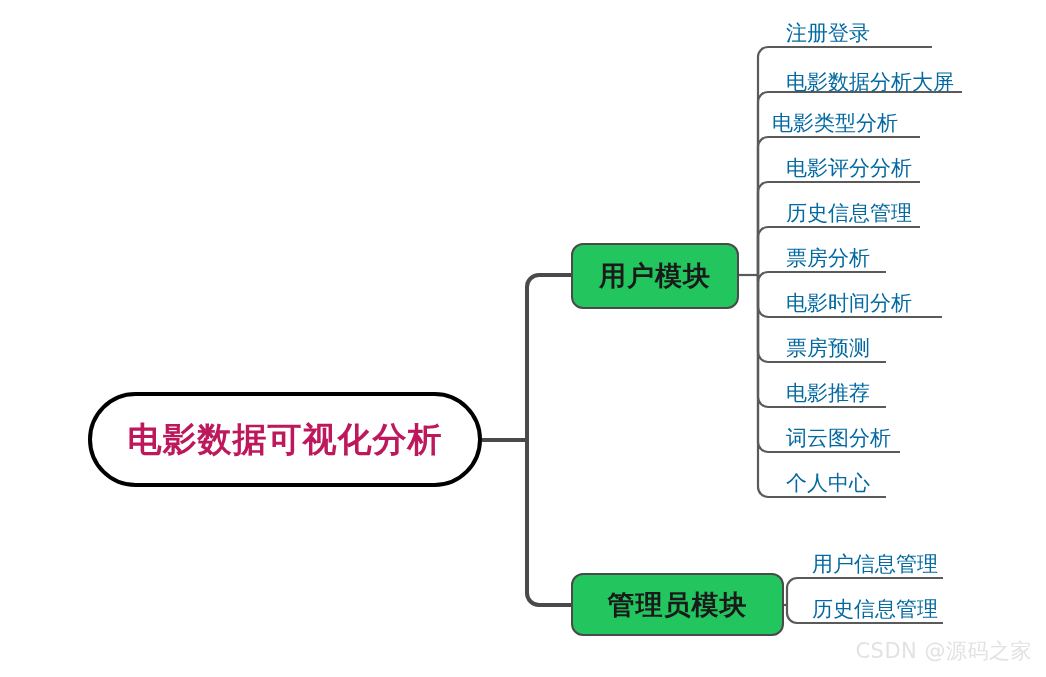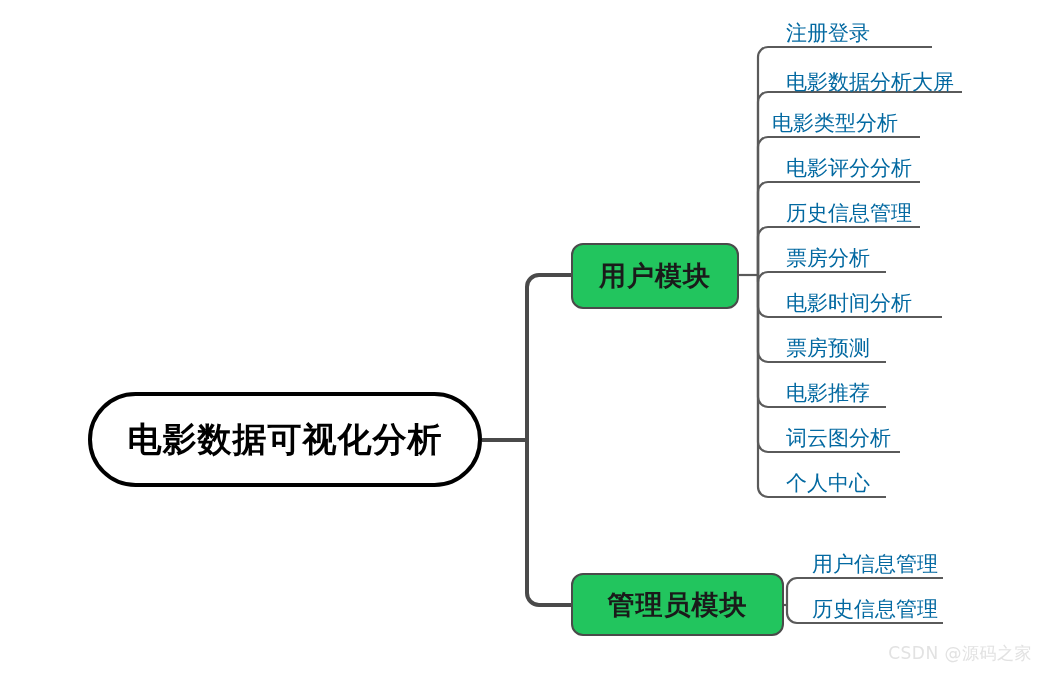--- a/index.html
+++ b/index.html
@@ -41,21 +41,21 @@
     border: 4px solid #000000;
     border-radius: 48px;
     background: #ffffff;
     display: flex;
     align-items: center;
     justify-content: center;
   }
   .root-label {
     font-size: 34px;
     font-weight: bold;
-    color: #000000;
+    color: #be185d;
     letter-spacing: 1px;
     white-space: nowrap;
   }
 
   
   .module-node {
     position: absolute;
     box-sizing: border-box;
     border: 2.5px solid #4a4a4a;
     border-radius: 12px;
@@ -90,21 +90,21 @@
     white-space: nowrap;
     font-size: 21px;
     color: #0369a1;
     line-height: 1;
   }
 
   .watermark {
     position: absolute;
     right: 14px;
     bottom: 12px;
-    font-size: 17px;
+    font-size: 21px;
     color: #e2e2e2;
     white-space: nowrap;
     letter-spacing: 0.5px;
   }
 </style>
 </head>
 <body>
 
 <div id="canvas">
 

